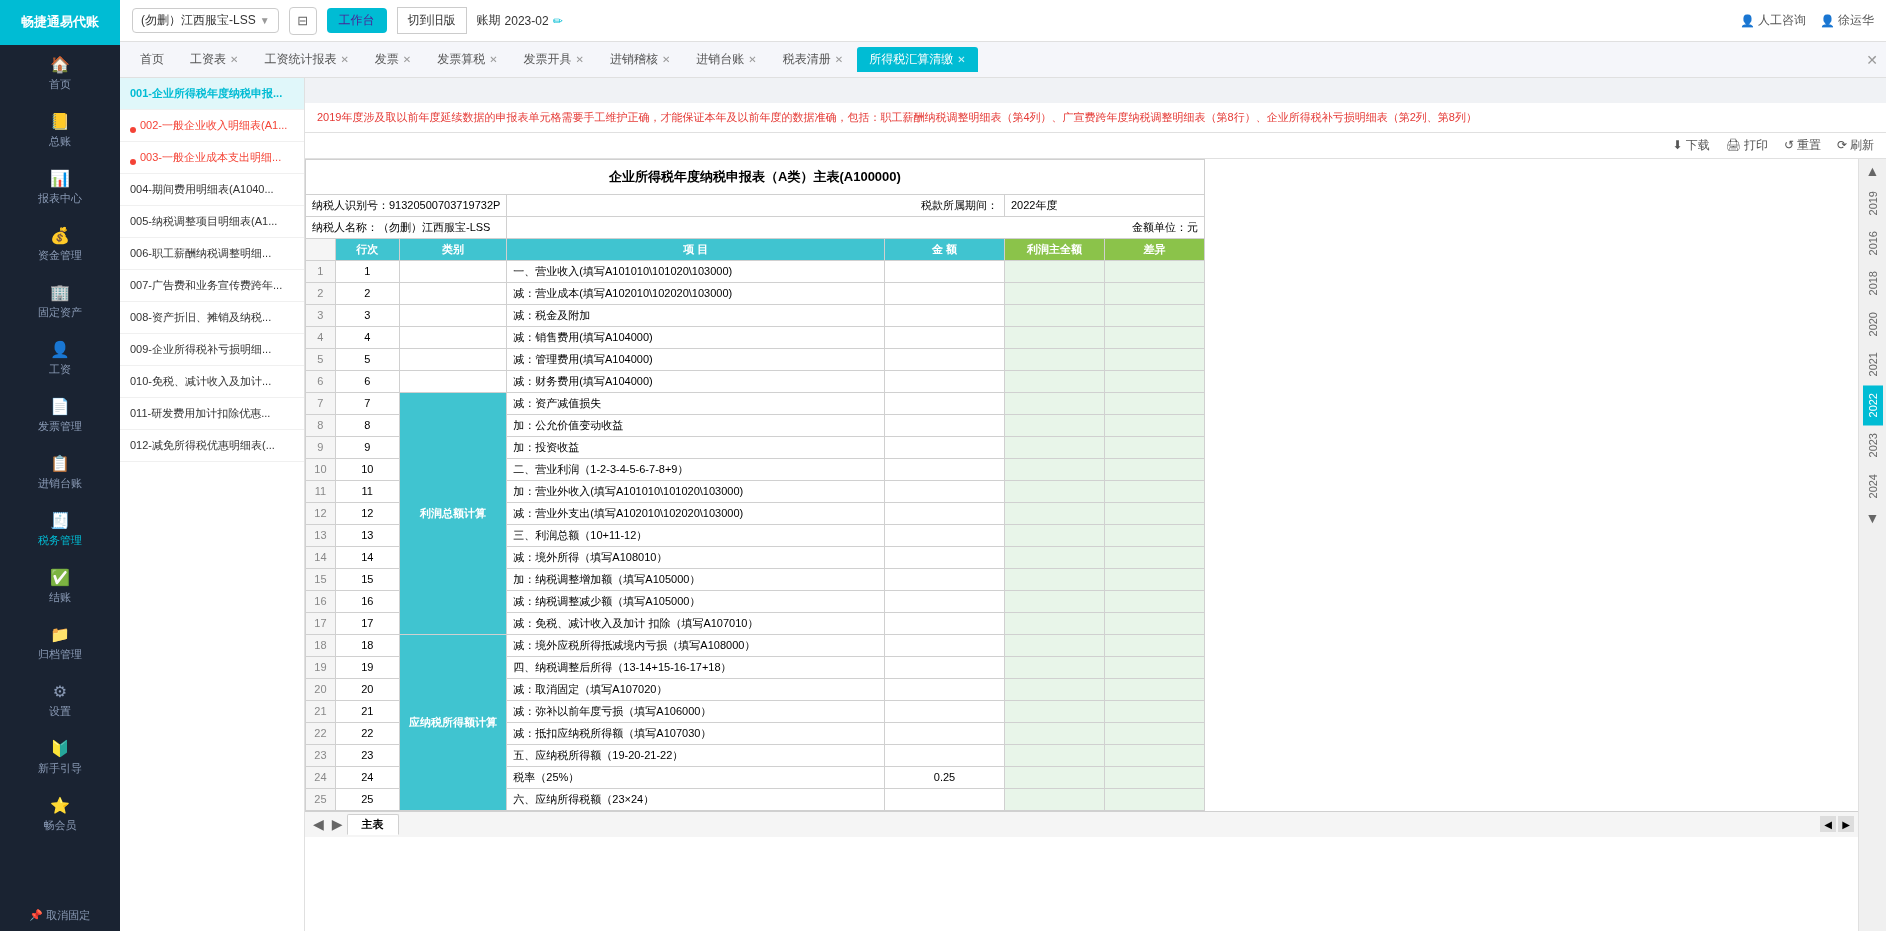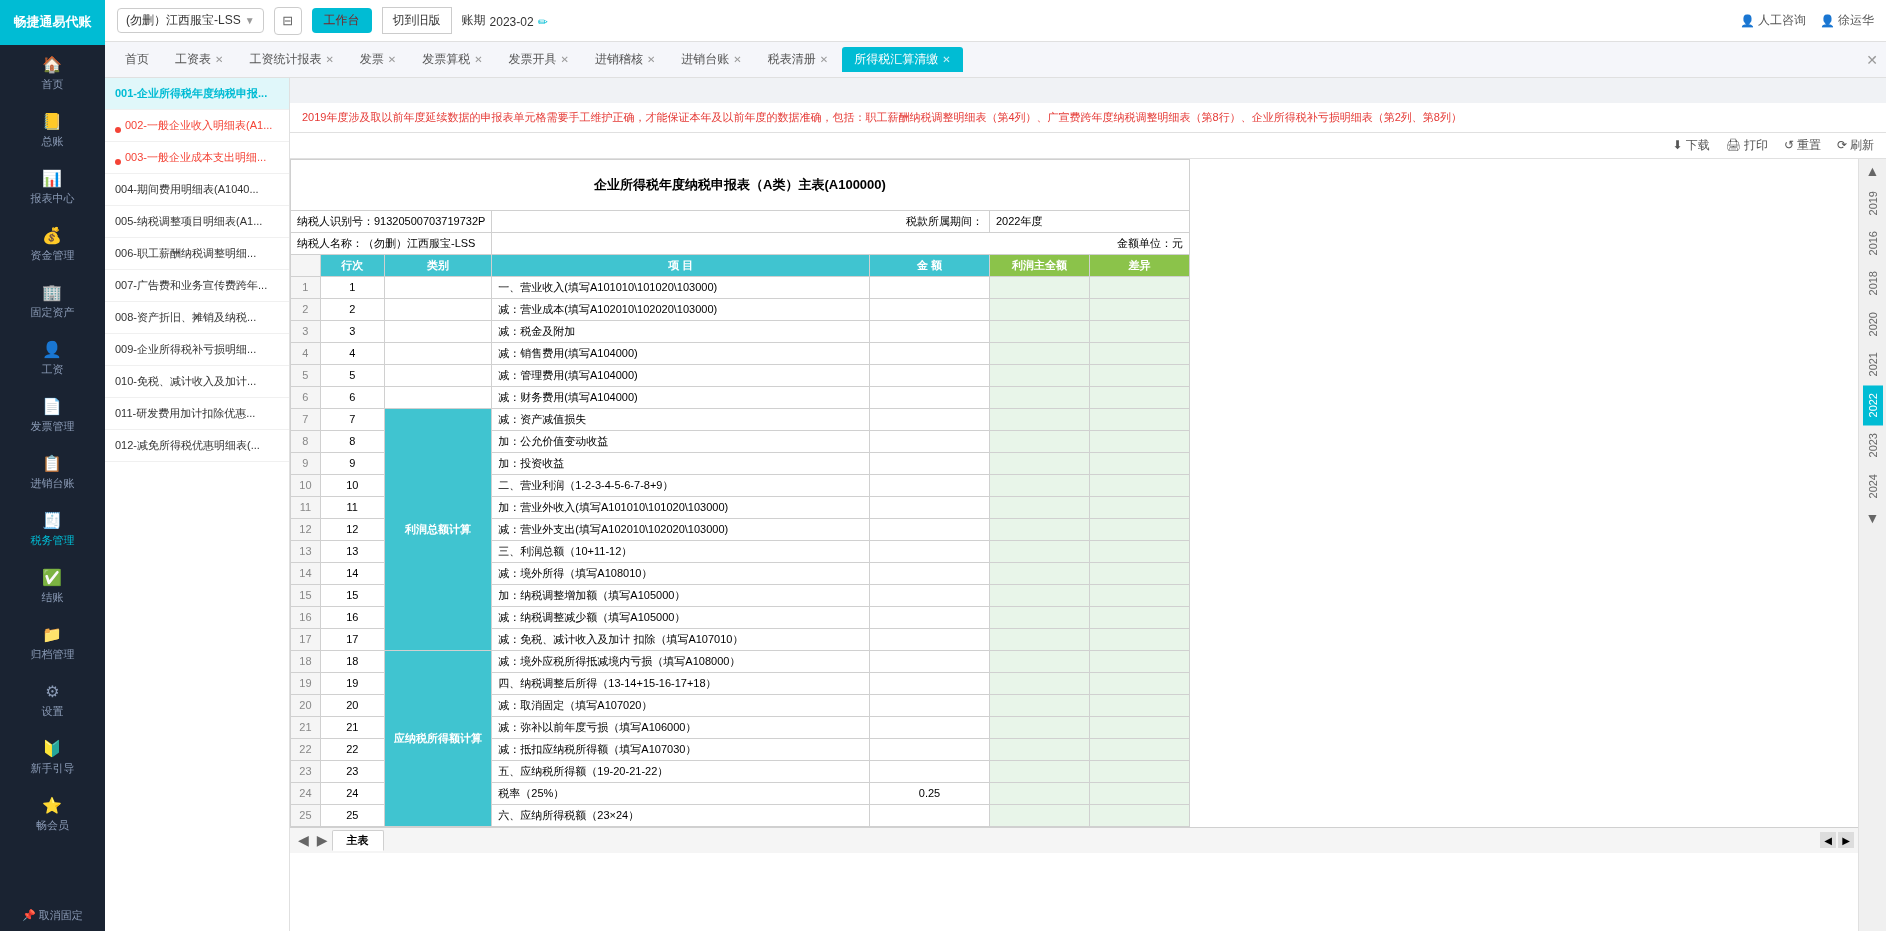--- a/index.html
+++ b/index.html
@@ -1,20 +1,20 @@
 <!DOCTYPE html>
 <html><head>
   <meta charset="utf-8">
   <style>
     * { box-sizing: border-box; margin: 0; padding: 0; }
     body { font-family: 'Microsoft YaHei', sans-serif; font-size: 12px; background: #f0f2f5; display: flex; height: 931px; overflow: hidden; }
 
     
     .sidebar {
-      width: 105px;
+      width: 120px;
       background: #1a2332;
       color: #aab;
       display: flex;
       flex-direction: column;
       flex-shrink: 0;
       height: 100%;
     }
     .sidebar-logo {
       background: #00bcd4;
       color: white;
@@ -94,39 +94,39 @@
       align-items: center;
       justify-content: center;
       border: 1px solid #ccc;
       border-radius: 4px;
       cursor: pointer;
       color: #666;
       font-size: 13px;
     }
     .btn-workbench {
       background: #00bcd4;
-      color: #7f1d1d;
+      color: #4c1d95;
       border: none;
       border-radius: 4px;
       padding: 4px 12px;
       cursor: pointer;
       font-size: 12px;
     }
     .btn-switch {
       background: white;
       color: #333;
       border: 1px solid #ccc;
       border-radius: 0;
       padding: 4px 10px;
       cursor: pointer;
       font-size: 12px;
     }
     .period-label {
       display: flex;
-      align-items: flex-end;
+      align-items: center;
       gap: 4px;
       font-size: 12px;
       color: #333;
     }
     .topbar-right {
       margin-left: auto;
       display: flex;
       align-items: center;
       gap: 14px;
       color: #555;
@@ -549,21 +549,21 @@
           <span>⟳</span>
           <span>刷新</span>
         </div>
       </div>
 
       <div class="spreadsheet-area">
         <div class="table-container">
           <table class="spread-table" id="main-table">
           <tbody>
                 <tr>
-                  <td colspan="7" class="" style="text-align: center; font-weight: bold; font-size: 13px; padding: 16px; border: 1px solid rgb(208, 208, 208);">企业所得税年度纳税申报表（A类）主表(A100000)</td>
+                  <td colspan="7" class="" style="text-align: center; font-weight: bold; font-size: 13px; padding: 8px; border: 1px solid rgb(208, 208, 208);">企业所得税年度纳税申报表（A类）主表(A100000)</td>
                 </tr>
                 <tr class="info-row">
                   <td colspan="3" style="border: 1px solid rgb(208, 208, 208); padding: 3px 6px;">纳税人识别号：91320500703719732P</td>
                   <td colspan="2" style="border: 1px solid rgb(208, 208, 208); padding: 3px 6px; text-align: right;">税款所属期间：</td>
                   <td colspan="2" style="border: 1px solid rgb(208, 208, 208); padding: 3px 6px;">2022年度</td>
                 </tr>
                 <tr>
                   <td colspan="3" style="border: 1px solid rgb(208, 208, 208); padding: 3px 6px;">纳税人名称：（勿删）江西服宝-LSS</td>
                   <td colspan="4" style="border: 1px solid rgb(208, 208, 208); padding: 3px 6px; text-align: right;">金额单位：元</td>
                 </tr>

